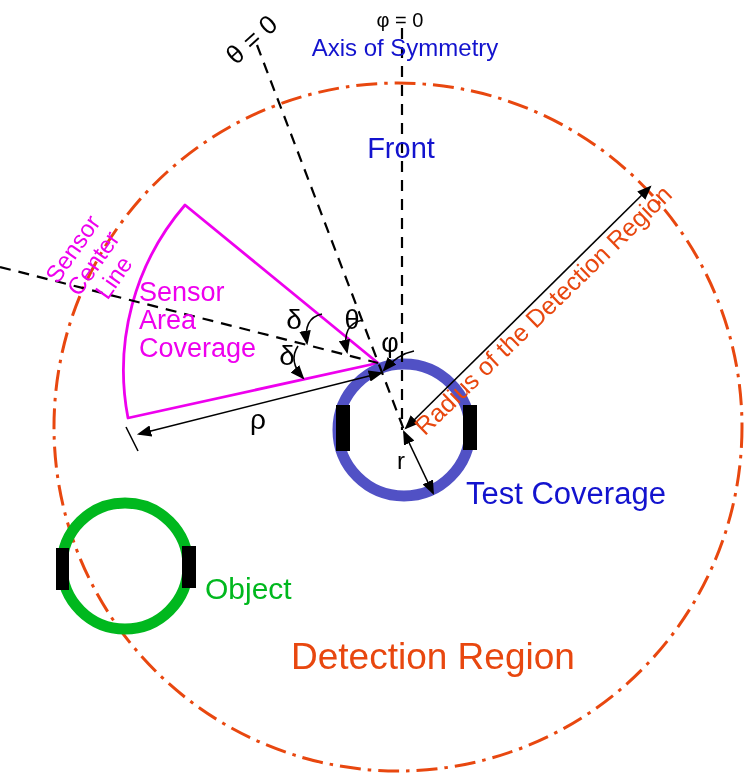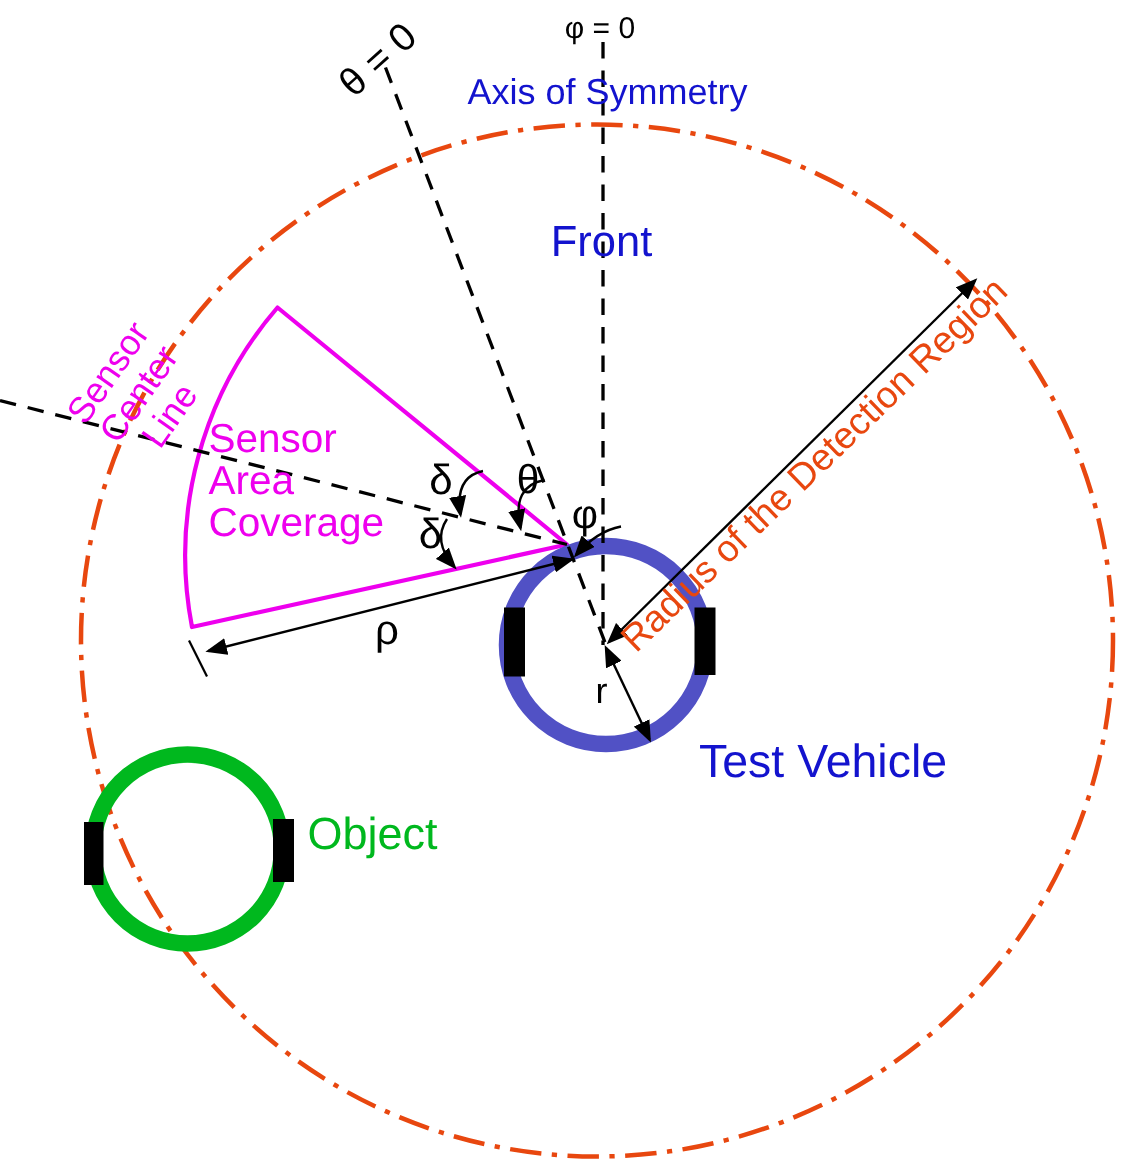--- a/index.html
+++ b/index.html
@@ -3,24 +3,24 @@
 <meta charset="utf-8">
 <style>
   html,body{margin:0;padding:0;background:#fff;}
   #stage{
     position:relative;width:752px;height:775px;background:#fff;overflow:hidden;
     font-family:"Liberation Sans", sans-serif;
   }
   #stage svg{position:absolute;left:0;top:0;}
   .lbl{position:absolute;white-space:nowrap;line-height:1.05;}
   .ctr{transform:translate(-50%,-50%);}
-  .blue{color:var(--c-blue);margin-top:14px;}
+  .blue{color:var(--c-blue);}
   .magenta{color:var(--c-magenta);}
   .orange{color:var(--c-orange);}
-  .green{color:var(--c-green);}
+  .green{color:var(--c-green);margin-top:32px;}
   .black{color:var(--c-black);}
   .stroke-orange{stroke:var(--c-orange);}
   .stroke-magenta{stroke:var(--c-magenta);}
   .stroke-vblue{stroke:var(--c-vehicle_blue);}
   .stroke-green{stroke:var(--c-green);}
   .stroke-black{stroke:var(--c-black);}
   .lines span{display:block;}
 
   .phi0     {left:400px;top:20px;font-size:20px;}
   .theta0   {left:252px;top:40px;font-size:26px;transform:translate(-50%,-50%) rotate(-42deg);}
@@ -98,19 +98,20 @@
 
   <div class="lbl orange radlbl">Radius of the Detection Region</div>
 
   <div class="lbl ctr black gtheta">θ</div>
   <div class="lbl ctr black gphi">φ</div>
   <div class="lbl ctr black gdelta1">δ</div>
   <div class="lbl ctr black gdelta2">δ</div>
   <div class="lbl ctr black grho">ρ</div>
   <div class="lbl ctr black glr">r</div>
 
-  <div class="lbl blue testv">Test Vehicle</div>
+  <div class="lbl blue testv">Test Coverage</div>
 
   <div class="lbl green objv lines">
     <span>Object</span>
   </div>
 
+  <div class="lbl orange detreg">Detection Region</div>
 </div>
 
 </body></html>

